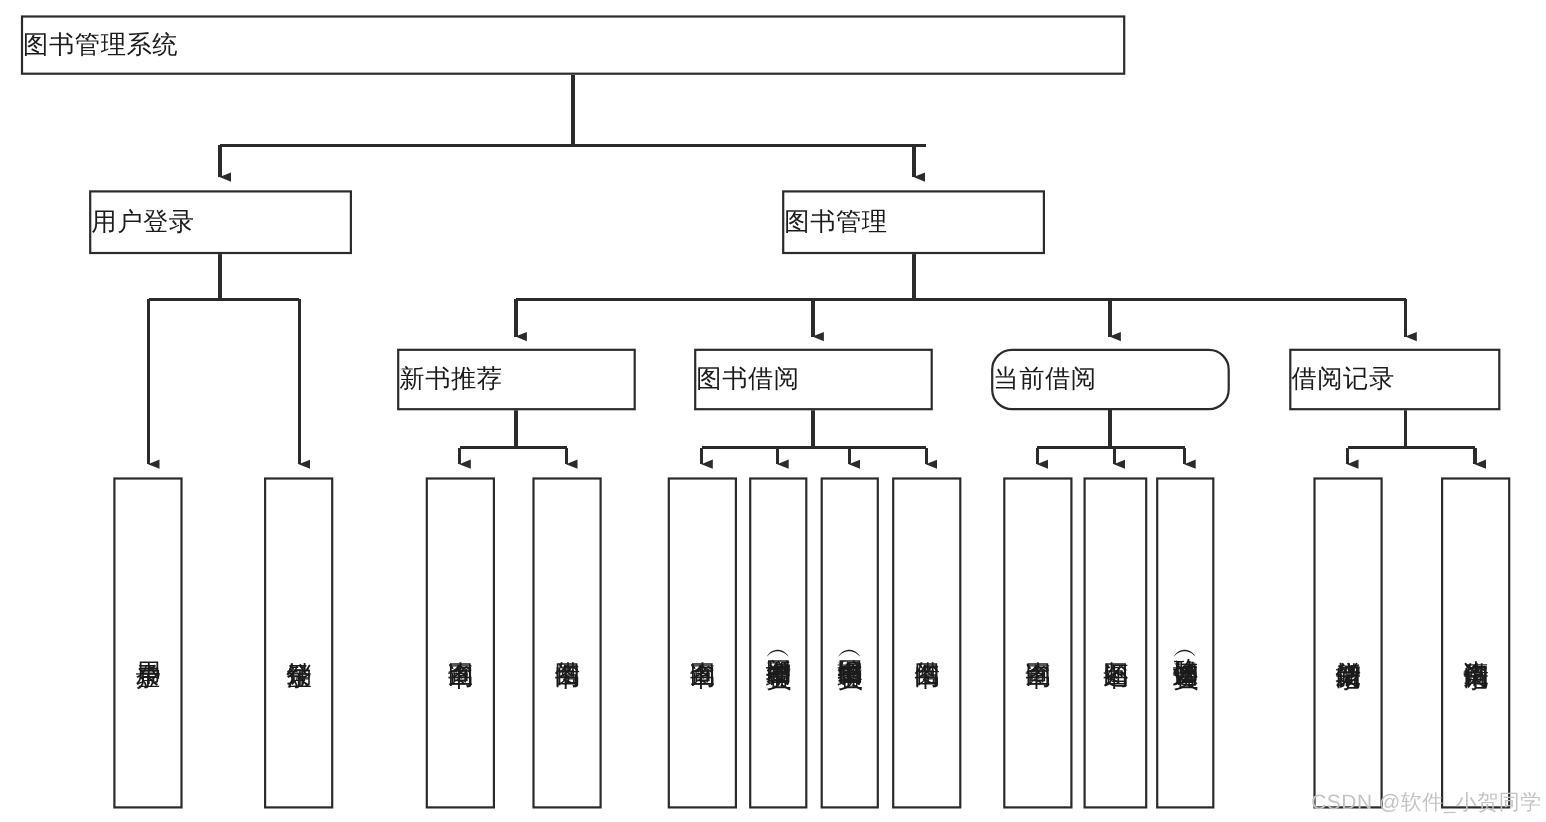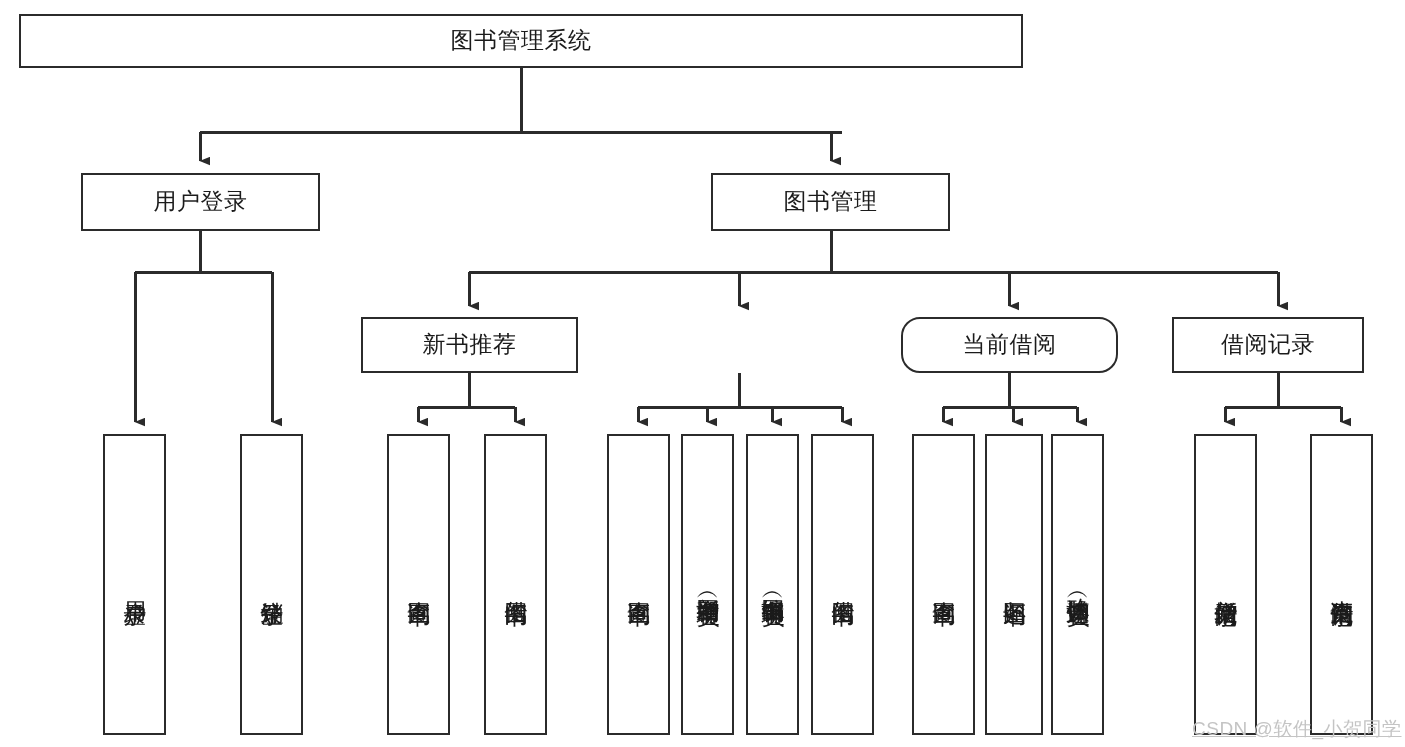--- a/index.html
+++ b/index.html
@@ -24,21 +24,20 @@
     width: 1405px;
     height: 747px;
   }
   .node {
     position: absolute;
     box-sizing: border-box;
     background: #ffffff;
     border: 2px solid #2b2b2b;
     display: flex;
     align-items: center;
-    justify-content: center;
     color: #1b1b1b;
     z-index: 2;
   }
   .node-label {
     display: block;
     text-align: center;
     line-height: 1.12;
     white-space: nowrap;
   }
   .horiz .node-label {
@@ -127,20 +126,23 @@
   <div class="node horiz" style="left:81px; top:173px; width:239px; height:58px;">
     <span class="node-label">用户登录</span>
   </div>
   <div class="node horiz" style="left:361px; top:317px; width:217px; height:56px;">
     <span class="node-label">新书推荐</span>
   </div>
 
   <div class="node horiz" style="left:711px; top:173px; width:239px; height:58px;">
     <span class="node-label">图书管理</span>
   </div>
+  <div class="node horiz" style="left:631px; top:317px; width:217px; height:56px;">
+    <span class="node-label">图书借阅</span>
+  </div>
   <div class="node horiz" style="left:901px; top:317px; width:217px; height:56px;border-radius:19px;">
     <span class="node-label">当前借阅</span>
   </div>
   <div class="node horiz" style="left:1172px; top:317px; width:192px; height:56px;">
     <span class="node-label">借阅记录</span>
   </div>
 
   <div class="node vert" style="left:103px; top:434px; width:63px; height:301px;">
     <span class="node-label">用户登录</span>
   </div>
@@ -178,15 +180,15 @@
     <span class="node-label">确认归还（管理员）</span>
   </div>
 
   <div class="node vert" style="left:1194px; top:434px; width:63px; height:301px;">
     <span class="node-label">新增借阅记录</span>
   </div>
   <div class="node vert" style="left:1310px; top:434px; width:63px; height:301px;">
     <span class="node-label">查询借阅记录</span>
   </div>
 
-  <div class="watermark" style="left:1192px; top:716px;text-decoration:underline;">CSDN @软件_小贺同学</div>
+  <div class="watermark" style="left:1192px; top:716px;">CSDN @软件_小贺同学</div>
 
 </div>
 
 </body></html>

